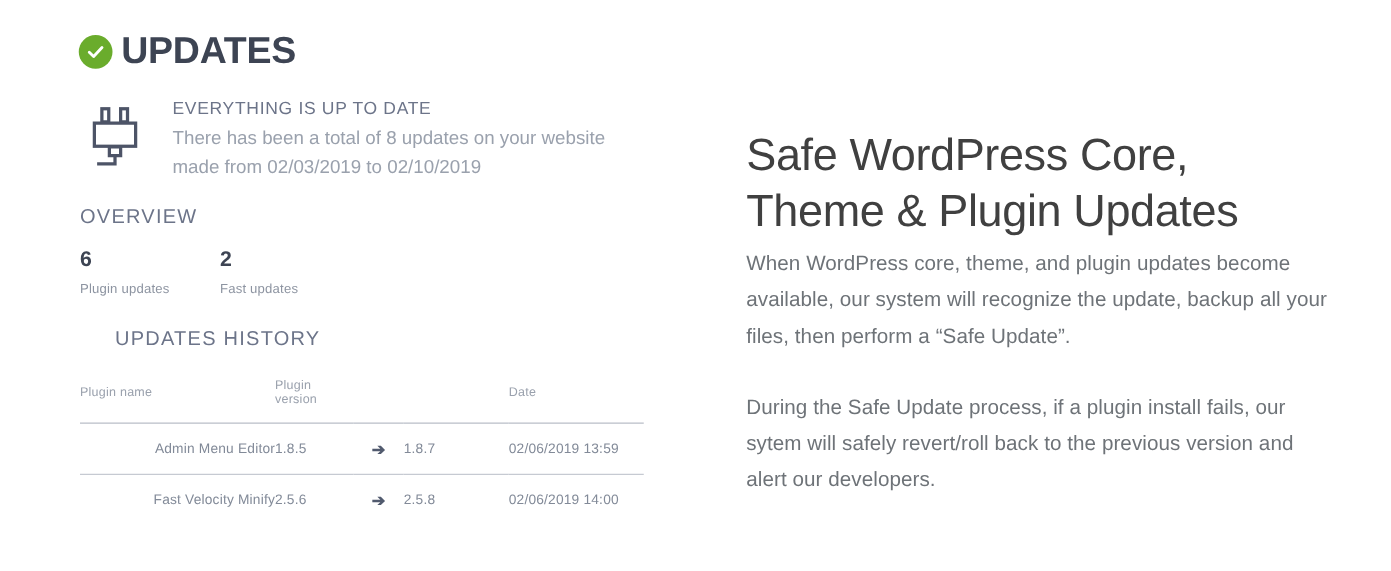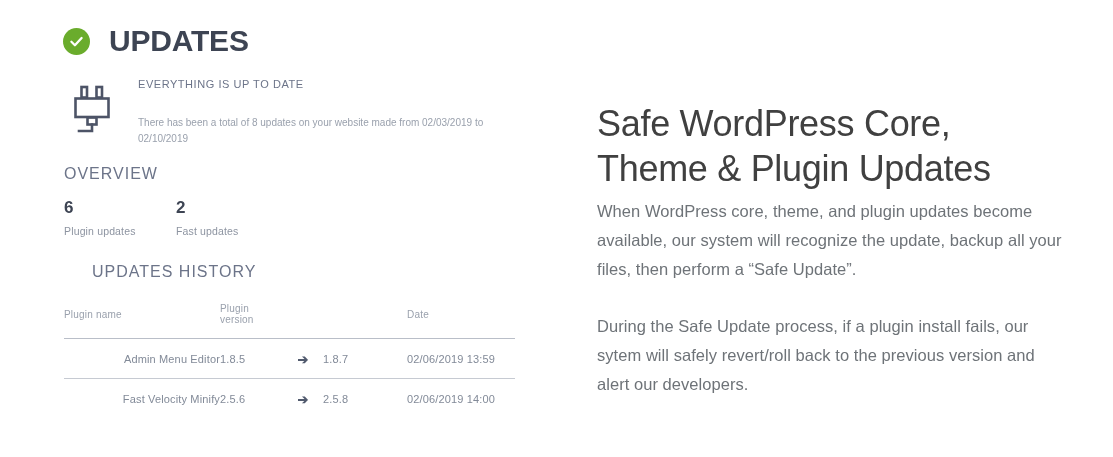--- a/index.html
+++ b/index.html
@@ -25,21 +25,21 @@
     height: 457px;
   }
 
   
   #updates-header {
     position: absolute;
     left: 63px;
     top: 26px;
     display: flex;
     align-items: center;
-    gap: 19px;
+    gap: 7px;
   }
   #check-badge {
     width: 27px;
     height: 27px;
     border-radius: 50%;
     background: #6aac2c;
     display: flex;
     align-items: center;
     justify-content: center;
     flex: none;
@@ -67,29 +67,29 @@
     width: 46px;
     height: 52px;
   }
   #status-text {
     position: absolute;
     left: 74px;
     top: 0;
     width: 400px;
   }
   #status-heading {
-    font-size: 11px;
+    font-size: 14px;
     color: #6c7489;
     letter-spacing: 0.55px;
     line-height: 1.2;
     white-space: nowrap;
   }
   #status-desc {
-    margin-top: 24px;
-    font-size: 10px;
+    margin-top: 4px;
+    font-size: 15px;
     color: #9aa1ad;
     line-height: 1.58;
     max-width: 350px;
   }
 
   
   .section-title {
     position: absolute;
     font-size: 16px;
     color: #6c7489;

